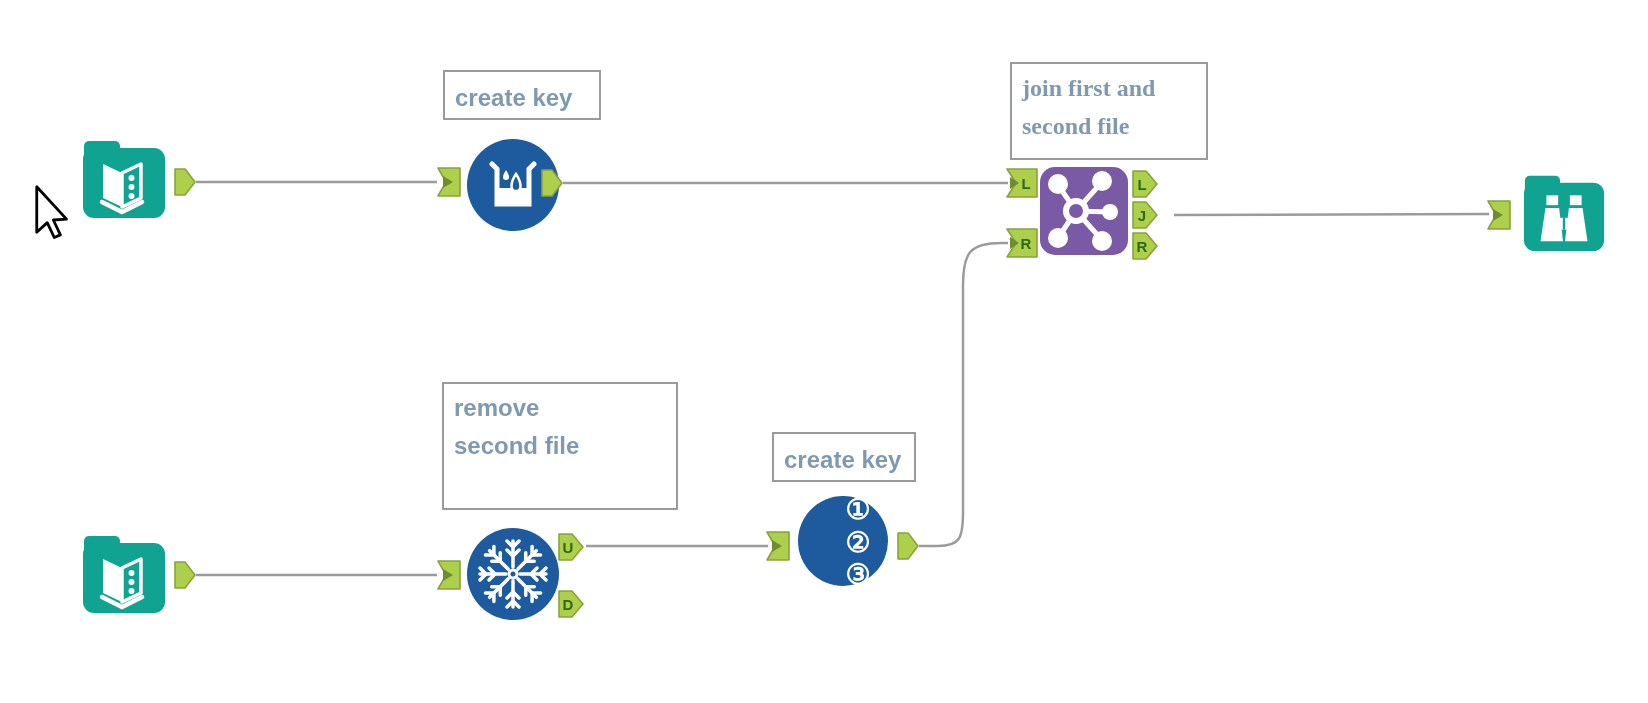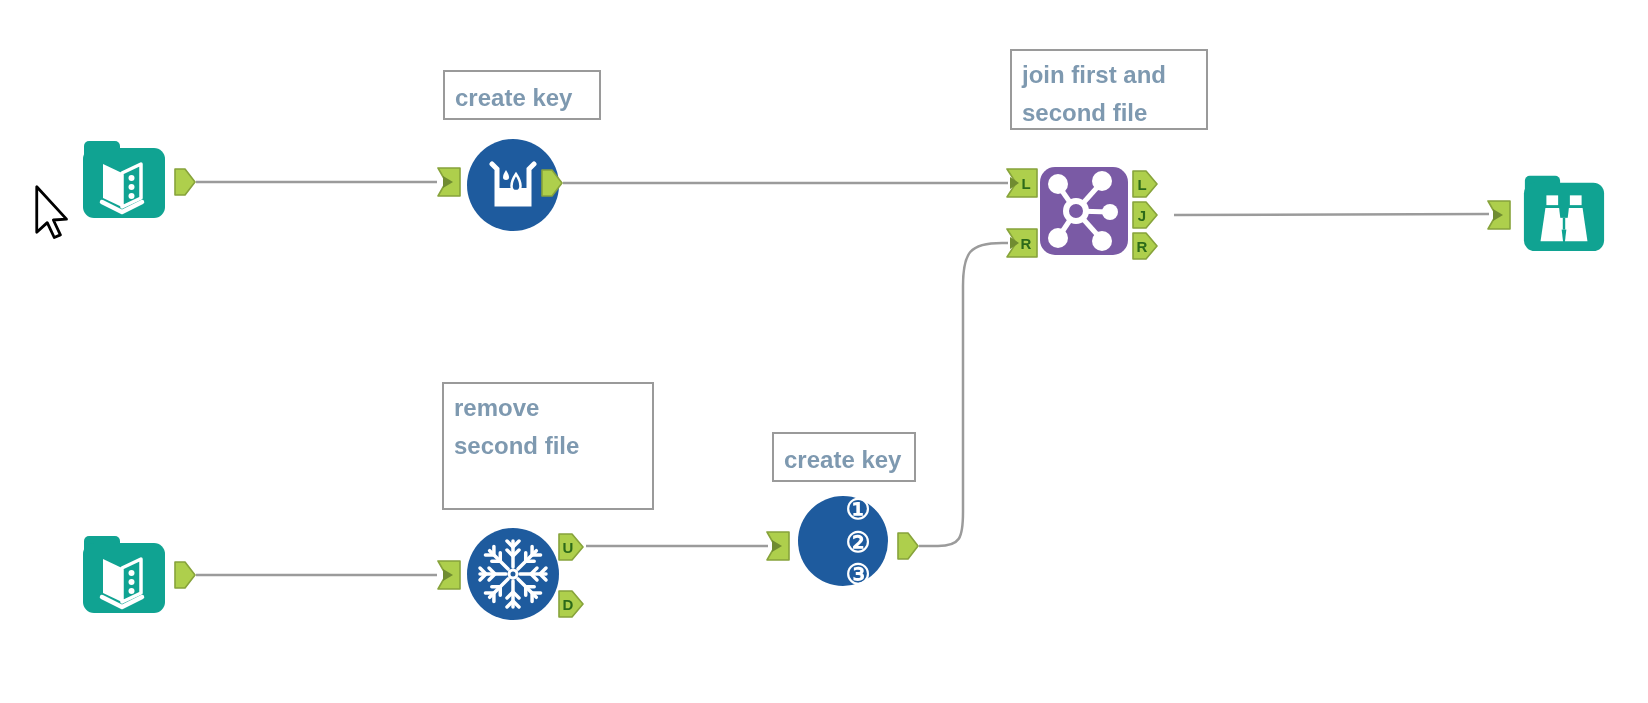--- a/index.html
+++ b/index.html
@@ -221,26 +221,26 @@
   <div class="anchor" style="left:897px;top:532px;">
     <svg width="22" height="28" viewBox="0 0 22 28">
         <polygon points="1,1 11,1 21,14 11,27 1,27" fill="#AECF4C" stroke="#87A33B" stroke-width="1.6" stroke-linejoin="round"></polygon>
       </svg>
   </div>
 
   <div class="comment-box" style="left:443px;top:70px;width:158px;height:50px;line-height:42px;">
     <span>create key</span>
   </div>
 
-  <div class="comment-box" style="left:1010px;top:49px;width:198px;height:81px;">
+  <div class="comment-box" style="left:1010px;top:62px;width:198px;height:98px;font-family:Liberation Serif, serif;">
     <span>join first and</span>
     <span>second file</span>
   </div>
 
-  <div class="comment-box" style="left:442px;top:382px;width:212px;height:128px;">
+  <div class="comment-box" style="left:442px;top:382px;width:236px;height:128px;">
     <span>remove</span>
     <span>second file</span>
   </div>
 
   <div class="comment-box" style="left:772px;top:432px;width:144px;height:50px;line-height:42px;">
     <span>create key</span>
   </div>
 
   <svg id="cursor" width="35" height="56" viewBox="0 0 20 32">
     <path d="M1,1 L1,27 L7,21.5 L11,30 L14.5,28.5 L10.5,20 L18,19.5 Z" fill="#ffffff" stroke="#000000" stroke-width="1.6" stroke-linejoin="round"></path>

